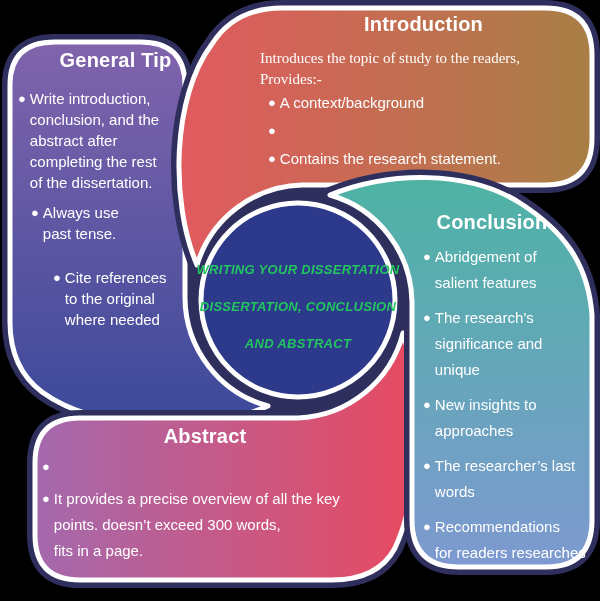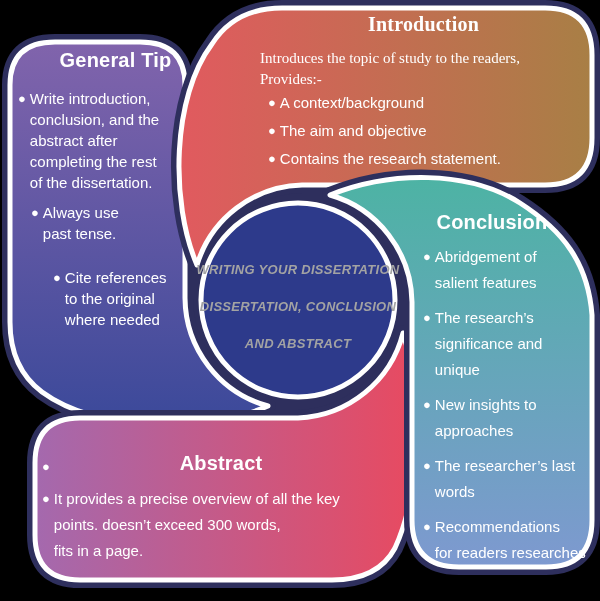--- a/index.html
+++ b/index.html
@@ -24,21 +24,21 @@
   .intro-lead{left:260px;top:48px;width:336px;font-size:15px;line-height:21px;white-space:pre-line;font-family:Liberation Serif, serif;}
   .intro-bullets{left:268px;top:93px;width:320px;line-height:20px;}
   .intro-bullets .bi{margin-bottom:8px;}
   .concl-bullets{left:423px;top:244px;width:172px;line-height:26px;}
   .concl-bullets .bi{margin-bottom:9px;}
   .abs-bullets{left:42px;top:454px;width:372px;line-height:26px;}
   .abs-bullets .bi{margin-bottom:6px;}
   .circle-text{
     position:absolute;left:188px;top:262px;width:220px;text-align:center;
     font-weight:bold;font-style:italic;font-size:13px;line-height:15px;
-    letter-spacing:.3px;color:#a3a3a3;
+    letter-spacing:.3px;color:#22c55e;
   }
   .circle-text .cl{margin-bottom:22px;}
 </style>
 </head>
 <body>
 
 <div class="stage">
 
   <svg width="600" height="601" viewBox="0 0 600 601">
     <defs>
@@ -106,31 +106,30 @@
 past tense.</span>
     </div>
     <div class="bi gt-b3">
       <span class="dot">●</span>
       <span>Cite references
 to the original
 where needed</span>
     </div>
   </div>
 
-  <div class="section-title" style="left:255px;top:13px;width:337px;font-family:Liberation Serif, serif;">Introduction</div>
+  <div class="section-title" style="left:255px;top:13px;width:337px;">Introduction</div>
   <div class="txt intro-lead">Introduces the topic of study to the readers,
 Provides:-</div>
   <div class="bullets intro-bullets">
     <div class="bi">
       <span class="dot">●</span>
       <span>A context/background</span>
     </div>
     <div class="bi">
       <span class="dot">●</span>
-      <span>The aim and objective</span>
     </div>
     <div class="bi">
       <span class="dot">●</span>
       <span>Contains the research statement.</span>
     </div>
   </div>
 
   <div class="section-title" style="left:412px;top:211px;width:160px;">Conclusion</div>
   <div class="bullets concl-bullets">
     <div class="bi">
@@ -154,21 +153,21 @@
       <span>The researcher’s last
 words</span>
     </div>
     <div class="bi">
       <span class="dot">●</span>
       <span>Recommendations
 for readers researches</span>
     </div>
   </div>
 
-  <div class="section-title" style="left:51px;top:425px;width:340px;margin-top:27px;">Abstract</div>
+  <div class="section-title" style="left:35px;top:425px;width:340px;">Abstract</div>
   <div class="bullets abs-bullets">
     <div class="bi">
       <span class="dot">●</span>
     </div>
     <div class="bi">
       <span class="dot">●</span>
       <span>It provides a precise overview of all the key
 points. doesn’t exceed 300 words,
 fits in a page.</span>
     </div>

